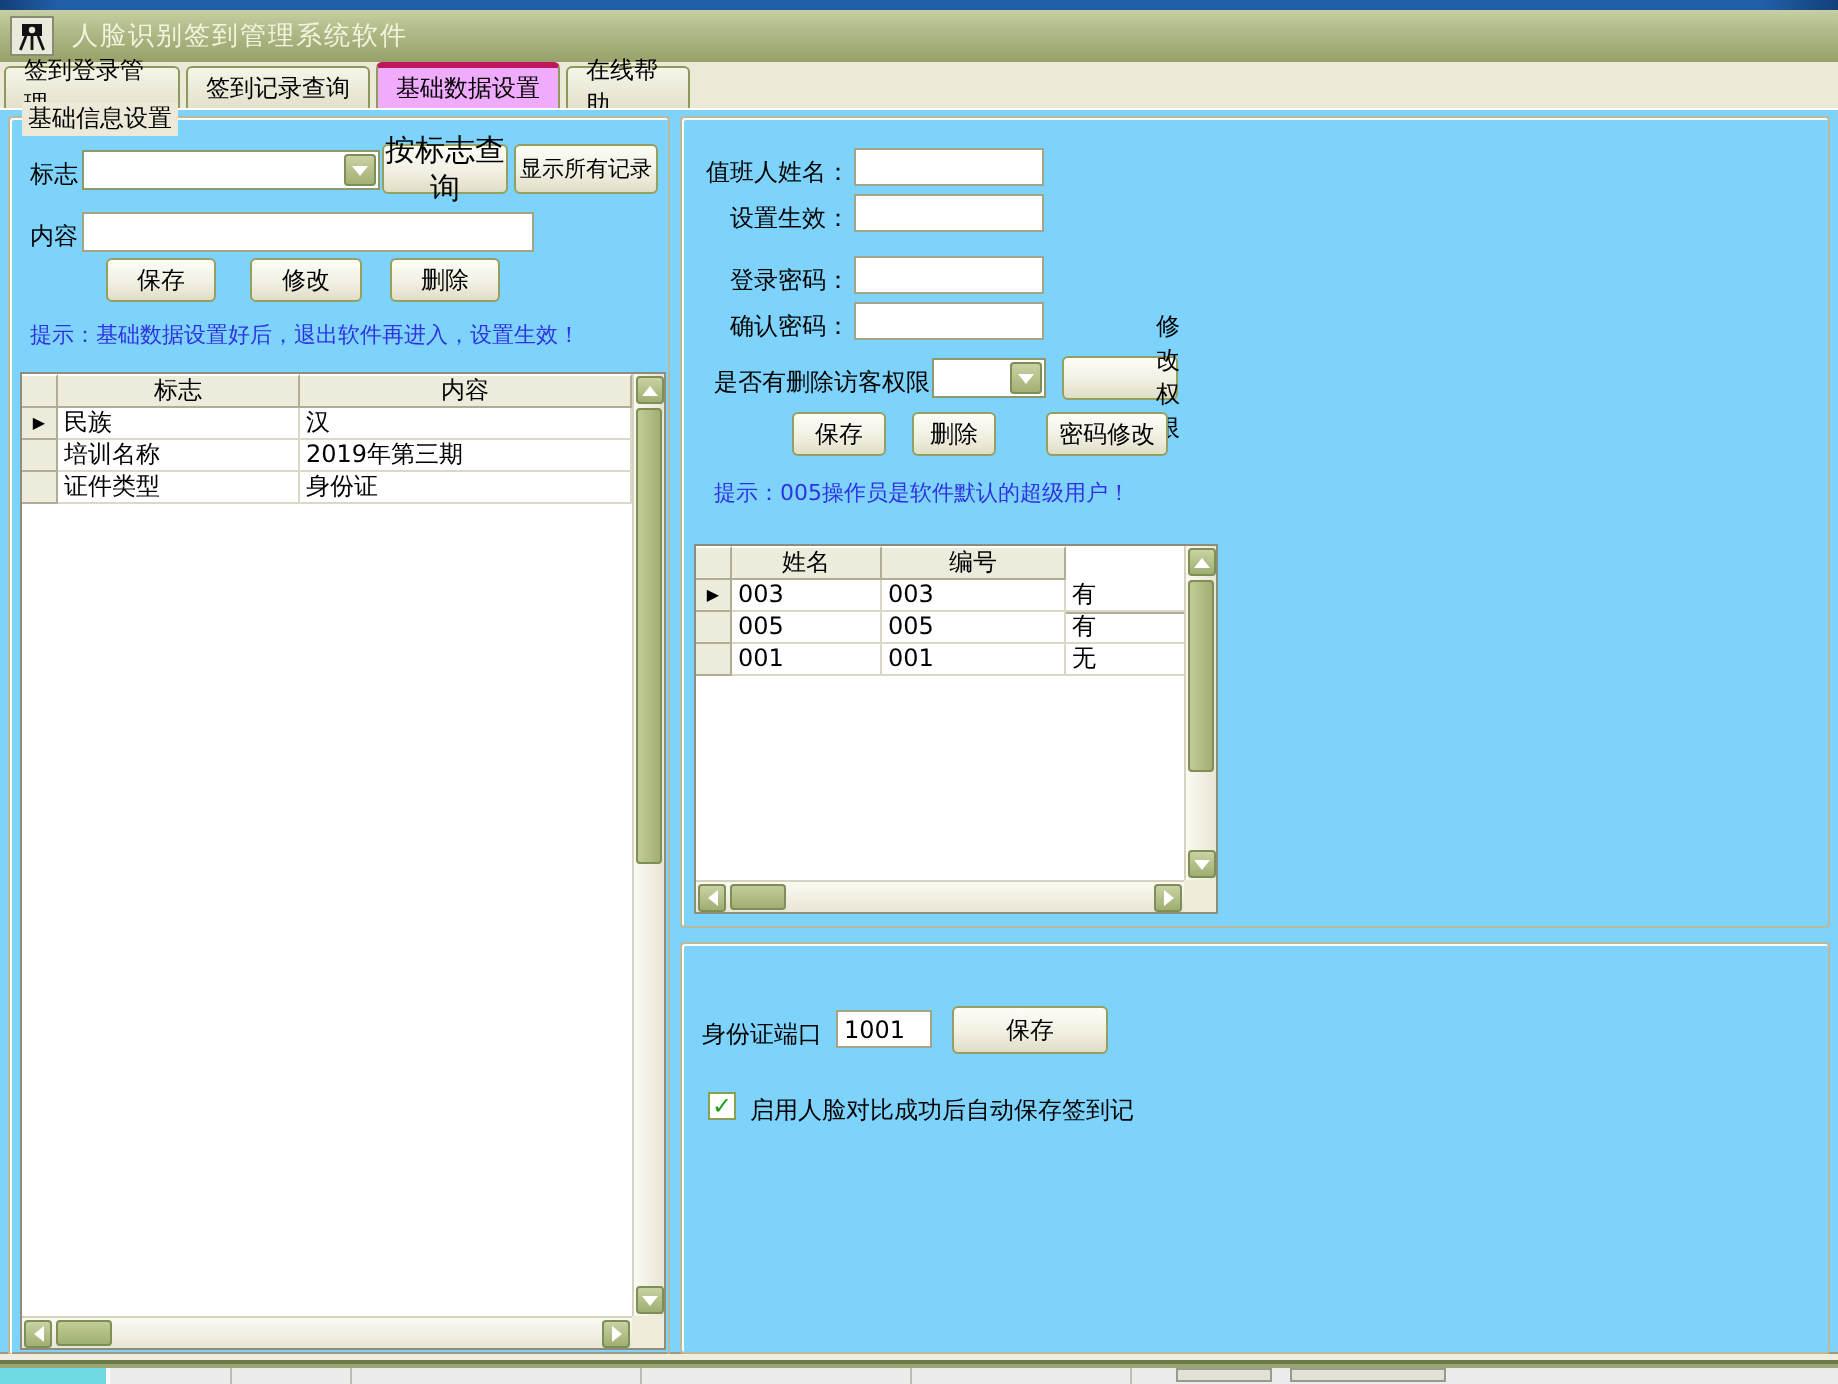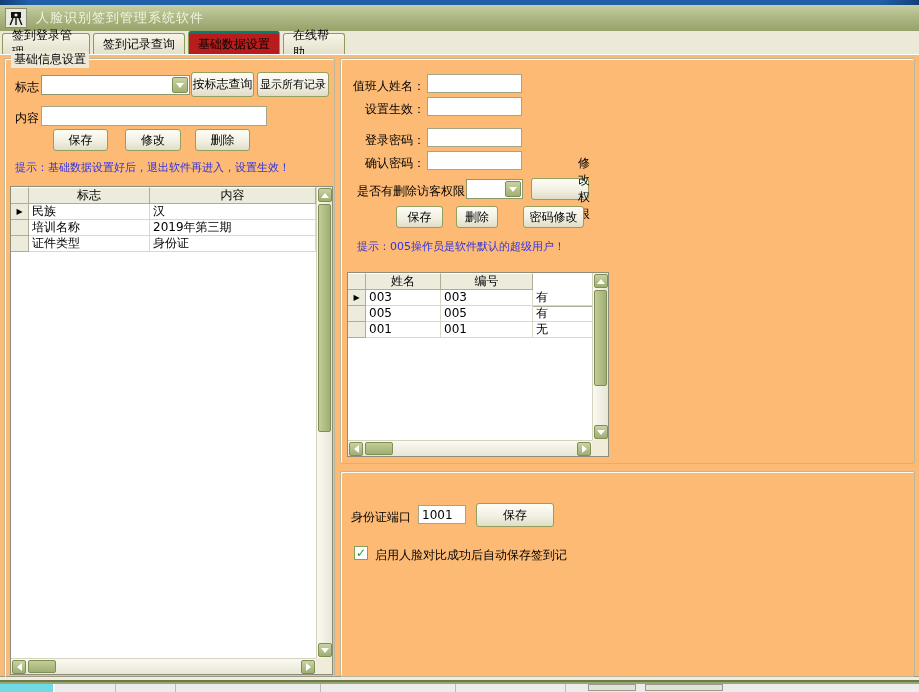--- a/index.html
+++ b/index.html
@@ -18,24 +18,24 @@
     display:flex; align-items:center; }
   .app-icon { width:22px; height:20px; margin-left:5px; background:#e9e9dc; border:1px solid #8b8b76;
     display:flex; align-items:center; justify-content:center; }
   .title-text { margin-left:9px; color:#f1f4de; font-size:13px; letter-spacing:1px; }
 
   
   .tabbar { position:absolute; left:2px; top:31px; width:915px; height:23px; display:flex; align-items:flex-end; }
   .tab { height:21px; margin-right:3px; padding:0 9px; display:flex; align-items:center; justify-content:center;
     background:linear-gradient(180deg,#f7f5e8,#e3e0cb); border:1px solid #8d9b5a; border-bottom:none;
     border-radius:3px 3px 0 0; cursor:default; }
-  .tab.selected { height:23px; background:#b91c1c; border-top:3px solid #0f766e; position:relative; z-index:3; }
-
-  
-  .content { position:absolute; left:0; top:54px; width:919px; height:623px; background:#fdba74;
+  .tab.selected { height:23px; background:#f0abfc; border-top:3px solid #be185d; position:relative; z-index:3; }
+
+  
+  .content { position:absolute; left:0; top:54px; width:919px; height:623px; background:#7dd3fc;
     border-top:1px solid #ffffff; border-bottom:1px solid #9c9a85; }
 
   .groupbox { position:absolute; border:1px solid #bcb89c; border-radius:2px; box-shadow:1px 1px 0 #fdfcf5 inset; }
   .legend { position:absolute; top:-8px; left:6px; background:#ECE9D8; padding:0 3px; font-size:12px; }
 
   .lbl { position:absolute; font-size:12px; white-space:nowrap; }
   .tip { position:absolute; font-size:11px; color:#3032e1; white-space:nowrap; }
 
   .xp-input { position:absolute; background:#fff; border:1px solid #a2a588; font-size:12px;
     padding:0 3px; font-family:inherit; outline:none; }
@@ -127,21 +127,21 @@
 
       <span class="lbl" style="left:10px; top:20px;">标志</span>
 
       <div class="combo" style="left:36px; top:16px; width:149px; height:20px;">
         <span class="combo-val"></span>
         <span class="combo-btn">
             <span class="tri tri-down"></span>
           </span>
       </div>
 
-      <button class="xp-btn" style="left:186px; top:13px; width:63px; height:25px; font-size:12px;">按标志查询</button>
+      <button class="xp-btn" style="left:186px; top:13px; width:63px; height:25px; font-size:15px;">按标志查询</button>
       <button class="xp-btn" style="left:252px; top:13px; width:72px; height:25px; font-size:11px;">显示所有记录</button>
 
       <span class="lbl" style="left:10px; top:51px;">内容</span>
       <input class="xp-input" style="left: 36px; top: 47px; width: 226px; height: 20px;" value="">
 
       <button class="xp-btn" style="left:48px; top:70px; width:55px; height:22px;">保存</button>
       <button class="xp-btn" style="left:120px; top:70px; width:56px; height:22px;">修改</button>
       <button class="xp-btn" style="left:190px; top:70px; width:55px; height:22px;">删除</button>
 
       <span class="tip" style="left:10px; top:101px;">提示：基础数据设置好后，退出软件再进入，设置生效！</span>

